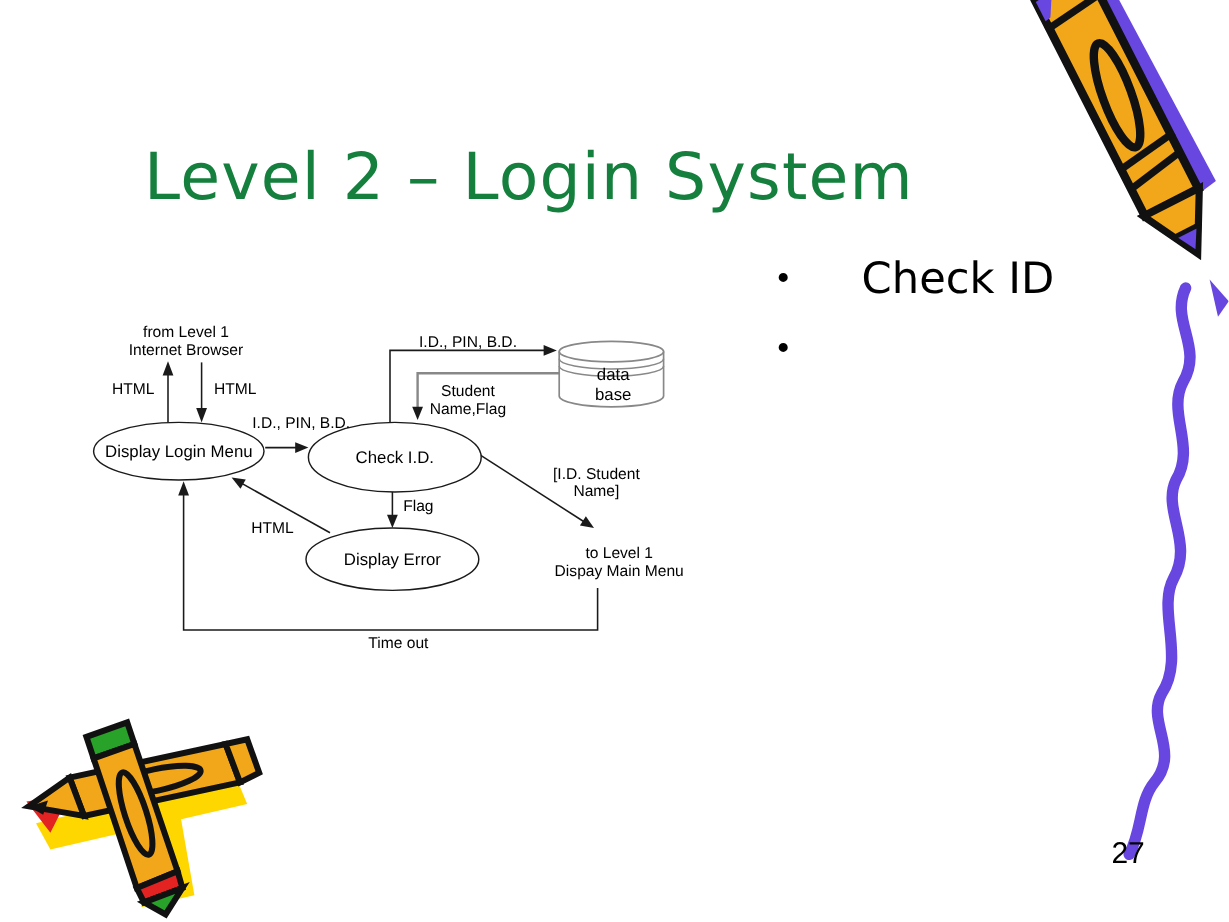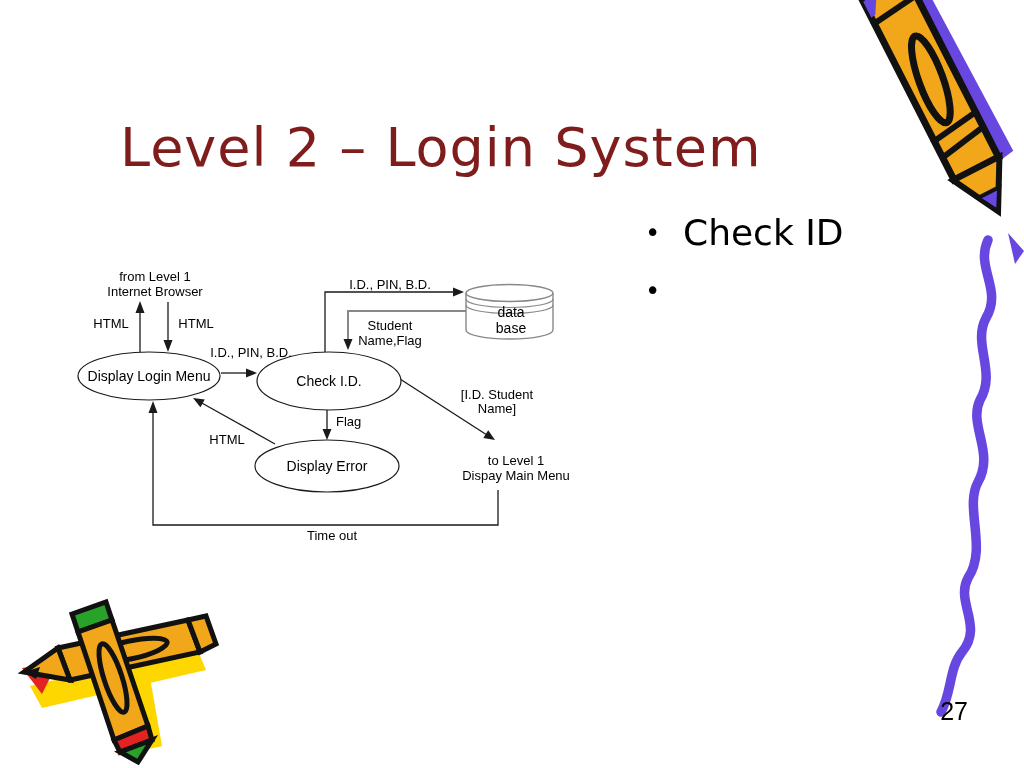--- a/index.html
+++ b/index.html
@@ -3,34 +3,35 @@
 <meta charset="utf-8">
 <style>
   html,body{margin:0;padding:0;background:#fff;}
   .slide{
     position:relative;width:1024px;height:768px;background:#fff;overflow:hidden;
     font-family:"Liberation Sans",sans-serif;color:#000;
   }
   .slide-title{
     position:absolute;left:120px;top:118px;width:700px;margin:0;
     font-family:"DejaVu Sans",sans-serif;font-weight:400;
-    font-size:54px;line-height:1.1;letter-spacing:1px;color:#7f1d1d;white-space:nowrap;
+    font-size:54px;line-height:1.1;letter-spacing:1px;color:#15803d;white-space:nowrap;
   }
   .bullets{position:absolute;left:645px;top:208px;width:300px;}
   .bullet-row{display:flex;align-items:flex-start;margin:0 0 8px 0;}
   .bullet-dot{
     font-family:"DejaVu Sans",sans-serif;font-size:26px;line-height:50px;
     width:38px;flex:0 0 38px;text-align:left;
   }
   .bullet-text{
     font-family:"DejaVu Sans",sans-serif;font-size:36px;line-height:50px;
     width:262px;
+    margin-left:35px;
   }
   .page-number{
-    position:absolute;right:56px;top:697px;font-size:25px;
+    position:absolute;right:70px;top:697px;font-size:25px;
     font-family:"Liberation Sans",sans-serif;color:#000;
   }
   .canvas-svg{position:absolute;left:0;top:0;width:1024px;height:768px;}
   .dlabel{font-family:"Liberation Sans",sans-serif;font-size:13px;fill:#000;}
   .dnode{font-family:"Liberation Sans",sans-serif;font-size:14px;fill:#000;}
   .flowline{stroke:#1a1a1a;stroke-width:1.3;fill:none;}
   .grayline{stroke:#888;stroke-width:2;fill:none;}
   .ahead{fill:#1a1a1a;stroke:none;}
   .node-ellipse{fill:#fff;stroke:#1a1a1a;stroke-width:1.2;}
 </style>

